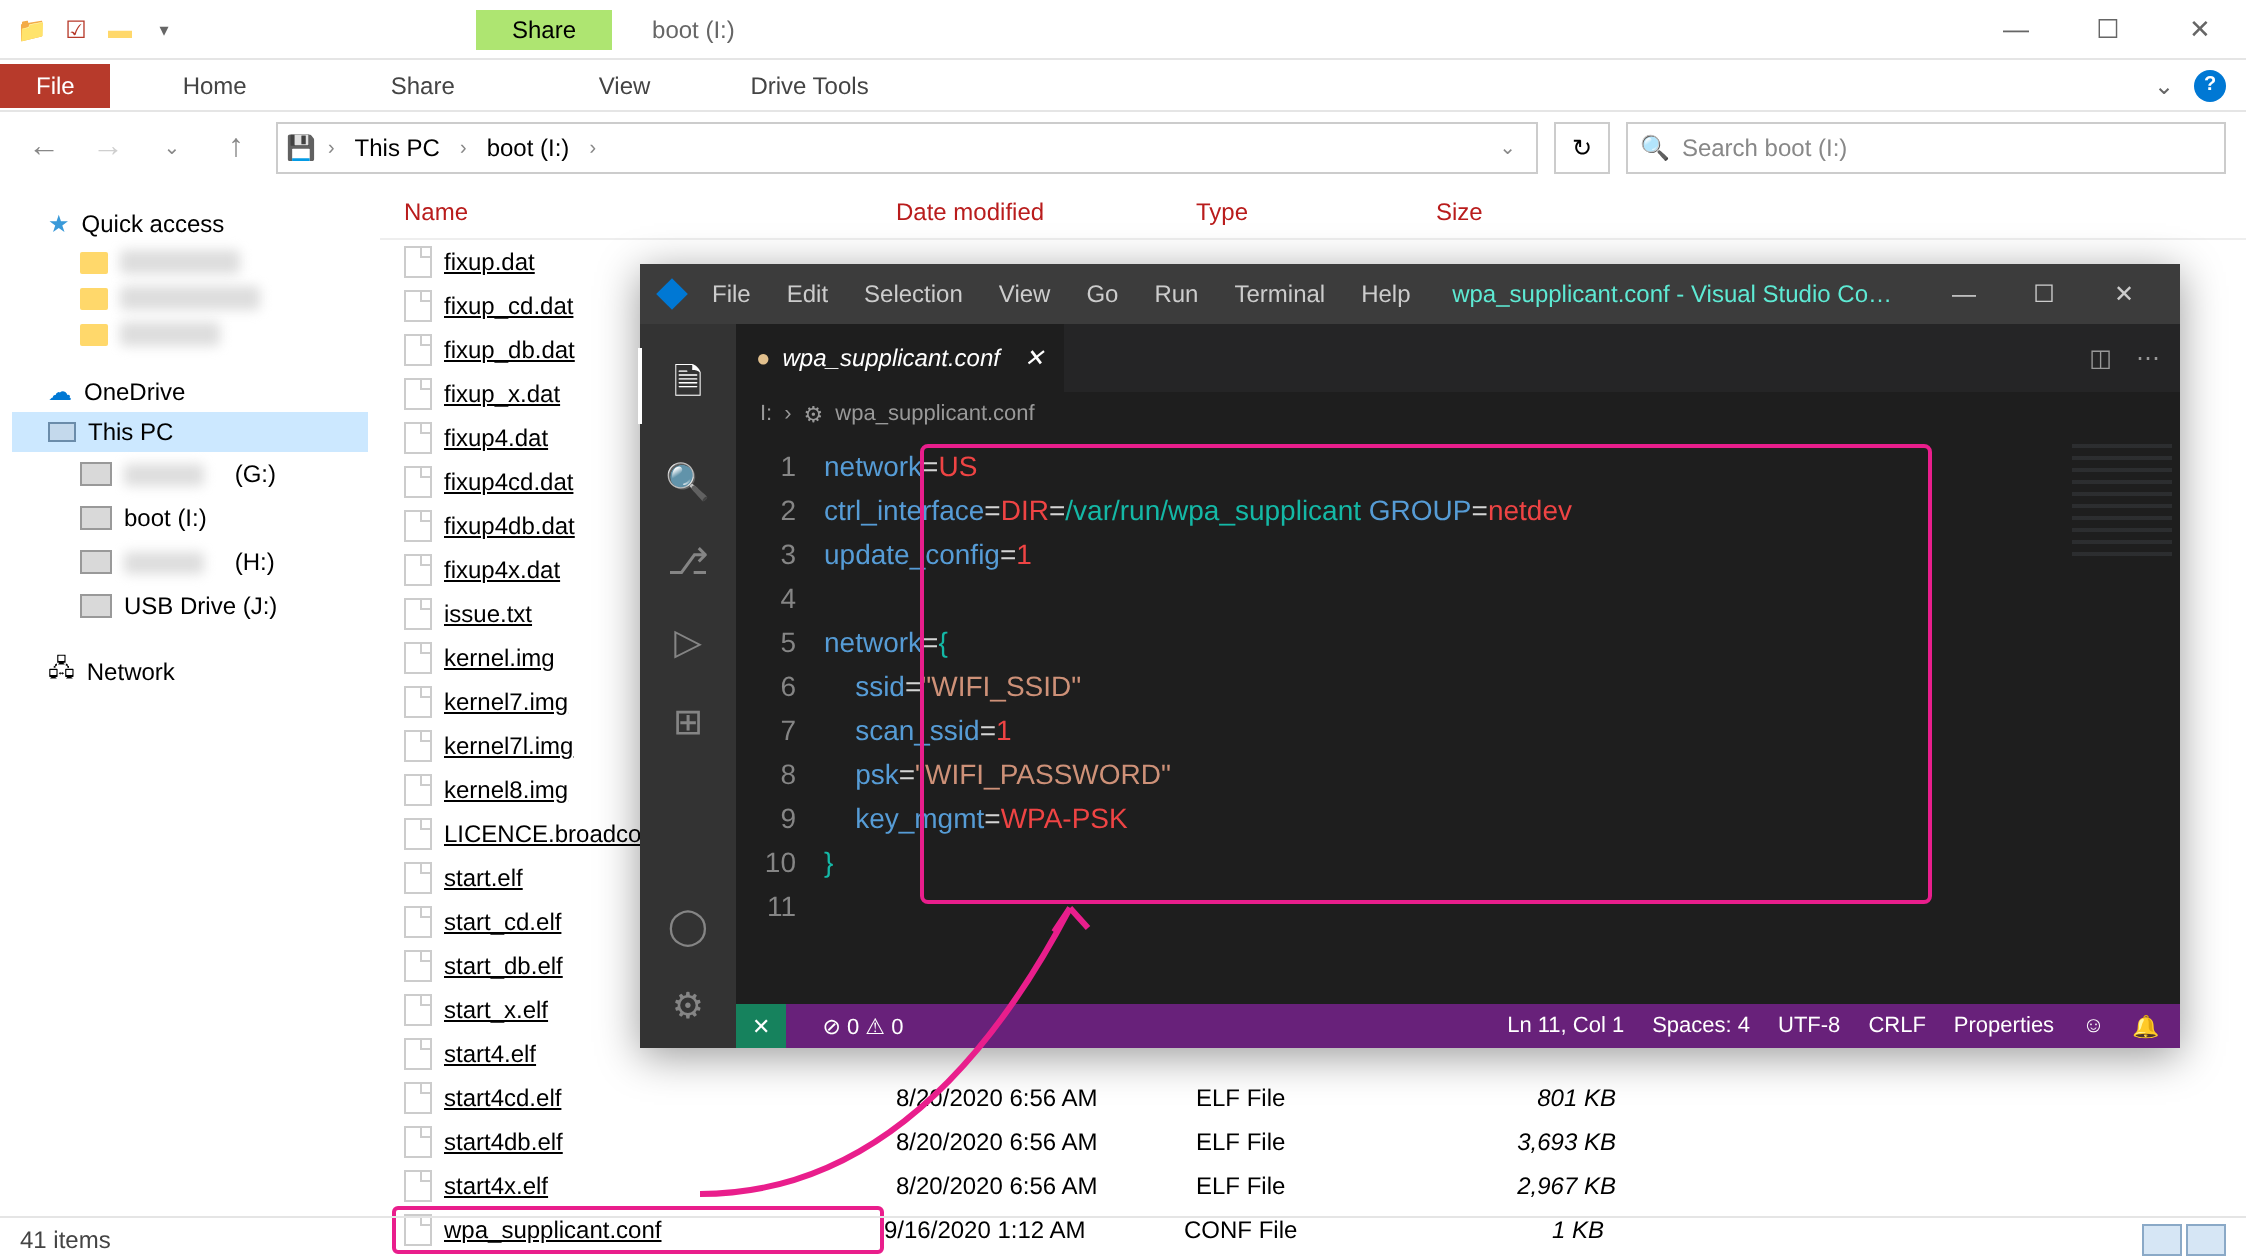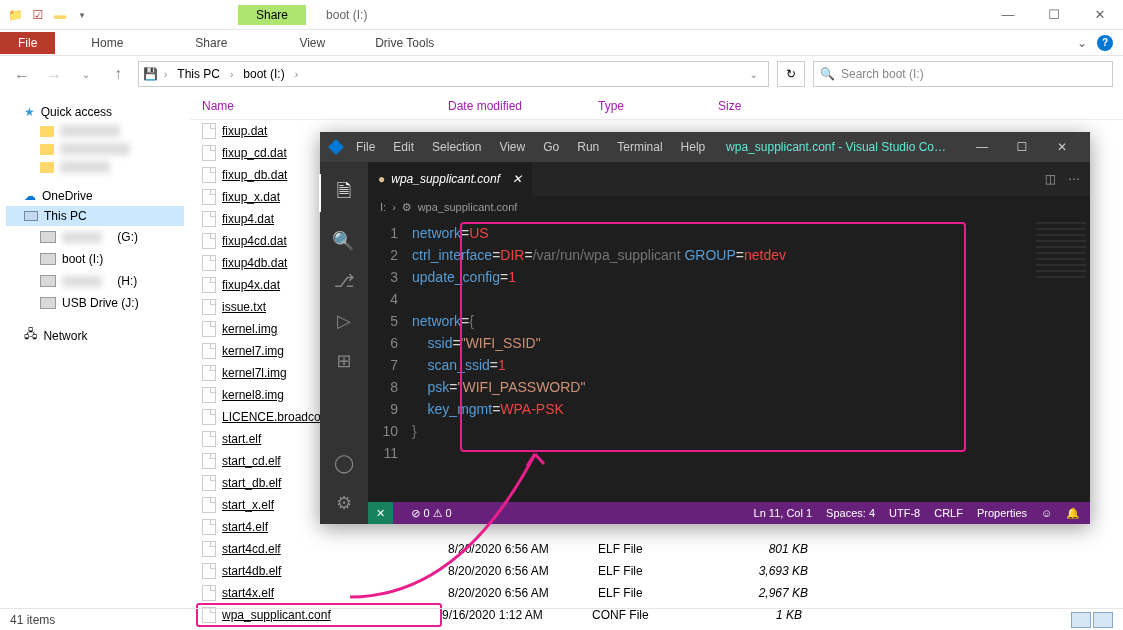--- a/index.html
+++ b/index.html
@@ -39,21 +39,21 @@
 .sidebar .star { color: #3a9ad9; }
 .sidebar .folder { background: #ffd86b; width: 14px; height: 11px; border-radius: 1px; }
 .sidebar .onedrive { color: #0078d4; }
 .sidebar .thispc { background: #c4d9ec; border: 1px solid #6b8caa; width: 14px; height: 10px; }
 .sidebar .selected { background: #cce8ff; }
 .sidebar .drive { position: relative; }
 .sidebar .drive::before { content:''; position:absolute; width:14px; height:10px; background:#d9d9d9; border:1px solid #999; left:0; top:2px; }
 .sidebar .blur { filter: blur(3px); background: #ddd; color: transparent; border-radius: 2px; }
 
 .file-list { flex: 1; position: relative; }
-.file-list .headers { display: flex; height: 28px; align-items: center; border-bottom: 1px solid #eee; font-size: 12px; color: #a21caf; padding-left: 12px; }
+.file-list .headers { display: flex; height: 28px; align-items: center; border-bottom: 1px solid #eee; font-size: 12px; color: #b91c1c; padding-left: 12px; }
 .file-list .headers div:nth-child(1){width:246px;} 
 .file-list .headers div:nth-child(2){width:150px;} 
 .file-list .headers div:nth-child(3){width:120px;} 
 .file-list .headers div:nth-child(4){width:120px;}
 .file-list .row { display: flex; height: 22px; align-items: center; padding-left: 12px; font-size: 12px; }
 .file-list .row .c1{width:246px;display:flex;align-items:center;gap:6px;text-decoration:underline;}
 .file-list .row .c2{width:150px;} .file-list .row .c3{width:120px;} .file-list .row .c4{width:120px;text-align:right;padding-right:30px;font-style:italic;}
 .file-list .row .fico { width:14px;height:16px;background:#fff;border:1px solid #ccc;position:relative;}
 .file-list .row .fico::after{content:'';position:absolute;top:0;right:0;width:4px;height:4px;background:#fff;border-left:1px solid #ccc;border-bottom:1px solid #ccc;}
 .file-list .row.highlight .c1 { border: 2px solid #e91e8c; padding: 2px 4px; border-radius: 3px; margin-left:-6px; }
@@ -73,21 +73,21 @@
 .vscode .tabs { height: 34px; background: #252526; display: flex; align-items: center; }
 .vscode .tabs .etab { background: #1e1e1e; height: 100%; display: flex; align-items: center; padding: 0 10px; gap: 6px; font-style: italic; color: #fff; }
 .vscode .tabs .etab .dot { color:#e2c08d; }
 .vscode .tabs .tabactions { margin-left: auto; display:flex; gap:12px; padding-right:10px; color:#999; }
 .vscode .crumbs { height: 22px; display: flex; align-items: center; gap: 6px; padding: 0 12px; color: #999; font-size: 11px; }
 .vscode .code { flex: 1; display: flex; font-family: Consolas, monospace; font-size: 14px; position: relative; padding-right: 60px; }
 .vscode .gutter { width: 44px; text-align: right; color: #858585; padding-top: 4px; }
 .vscode .gutter div { height: 22px; line-height: 22px; padding-right: 14px; }
 .vscode .lines { flex: 1; padding-top: 4px; position: relative; }
 .vscode .lines .ln { height: 22px; line-height: 22px; white-space: pre; }
-.tok-key{color:#569cd6;} .tok-str{color:#ce9178;} .tok-eq{color:#d4d4d4;} .tok-id{color:#ef4444;} .tok-plain{color:#737373;}
+.tok-key{color:#569cd6;} .tok-str{color:#ce9178;} .tok-eq{color:#d4d4d4;} .tok-id{color:#ef4444;} .tok-plain{color:#14b8a6;}
 .vscode .code-border { position: absolute; left: 48px; top: 4px; right: 64px; height: 230px; border: 2px solid #e91e8c; border-radius: 4px; pointer-events: none; }
 .vscode .minimap { position:absolute; right:4px; top:4px; width:50px; height:60px; background: repeating-linear-gradient(#3a3d41 0 2px, transparent 2px 6px); opacity:.5;}
 .vscode .status { height: 22px; background: #68217a; display: flex; align-items: center; color: #fff; font-size: 11px; gap: 14px; padding: 0 10px; }
 .vscode .status .err-ok { background: #16825d; height: 100%; display: flex; align-items: center; padding: 0 8px; margin-left: -10px; margin-right: 4px;}
 .vscode .status .spacer { flex: 1; }
 
 .arrow { position: absolute; left: 340px; top: 442px; width: 230px; height: 160px; pointer-events: none; }
 
 .status-bar { position: absolute; bottom: 0; left: 0; right: 0; height: 22px; border-top: 1px solid #e5e5e5; display: flex; align-items: center; padding: 0 10px; font-size: 12px; color: #444; }
 .status-bar .view-icons { margin-left: auto; display: flex; gap: 2px; }

